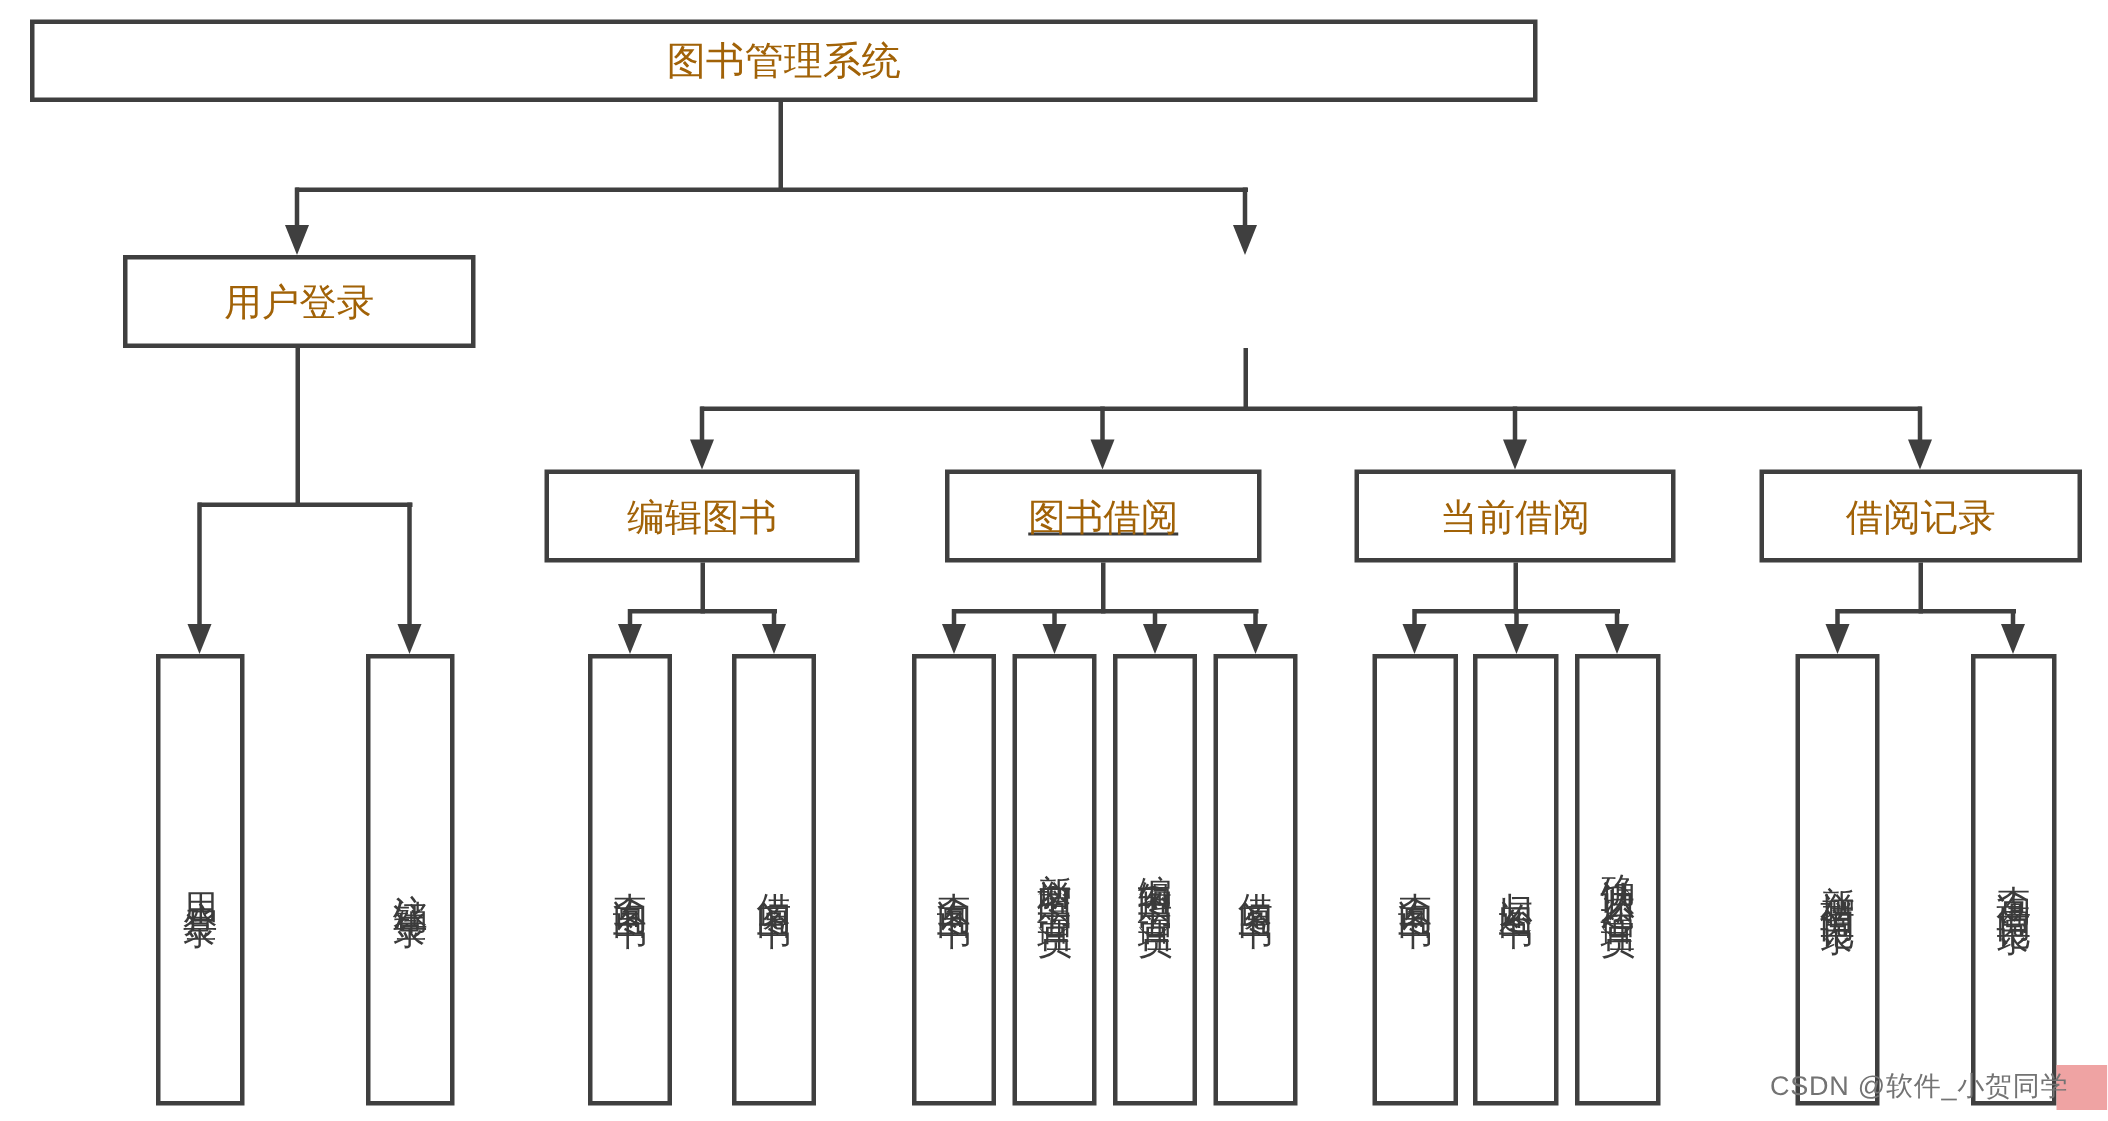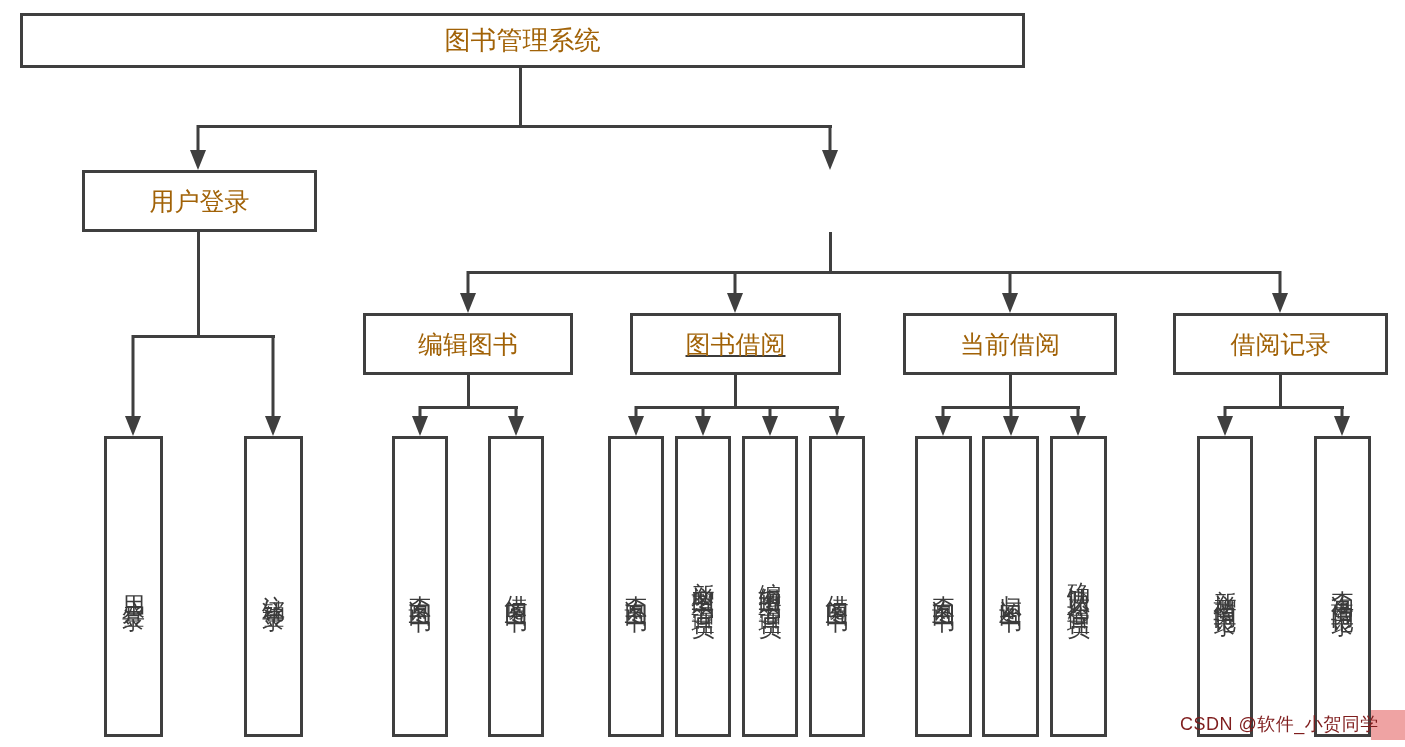--- a/index.html
+++ b/index.html
@@ -26,21 +26,21 @@
     position:absolute; left:50%; top:0; transform:translateX(-50%);
     width:3px; height:calc(100% - 18px); background:#3f3f3f;
   }
   .arrow .head {
     position:absolute; left:0; bottom:0; width:0; height:0;
     border-left:8px solid transparent; border-right:8px solid transparent;
     border-top:20px solid #3f3f3f;
   }
   .watermark {
     position:absolute; left:1180px; top:712px; font-size:18px;
-    color:#7f1d1d; white-space:nowrap; z-index:3; letter-spacing:0.5px;
+    color:#737373; white-space:nowrap; z-index:3; letter-spacing:0.5px;
   }
   .wm-chip {
     position:absolute; left:1371px; top:710px; width:34px; height:30px;
     background:#efa3a3; z-index:2;
   }
 </style>
 </head>
 <body>
 
 <div class="canvas">

